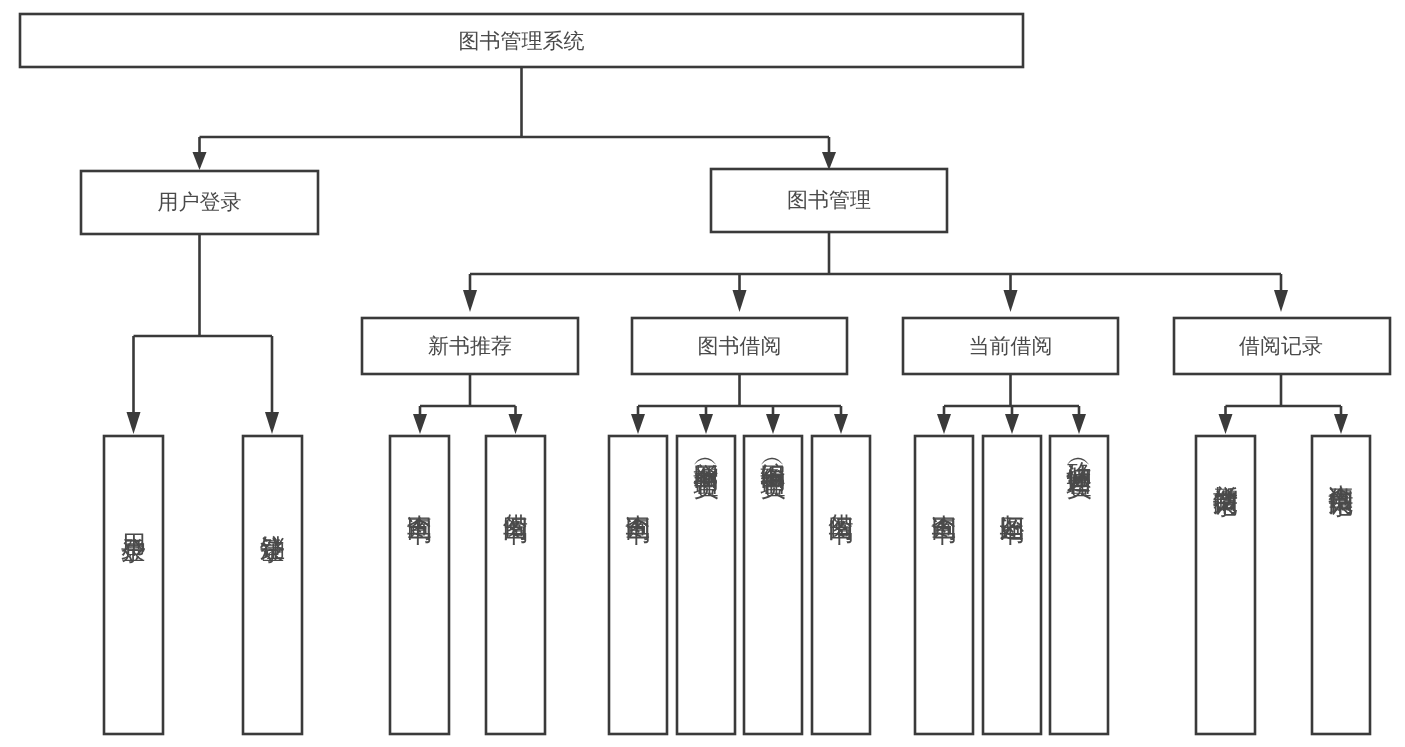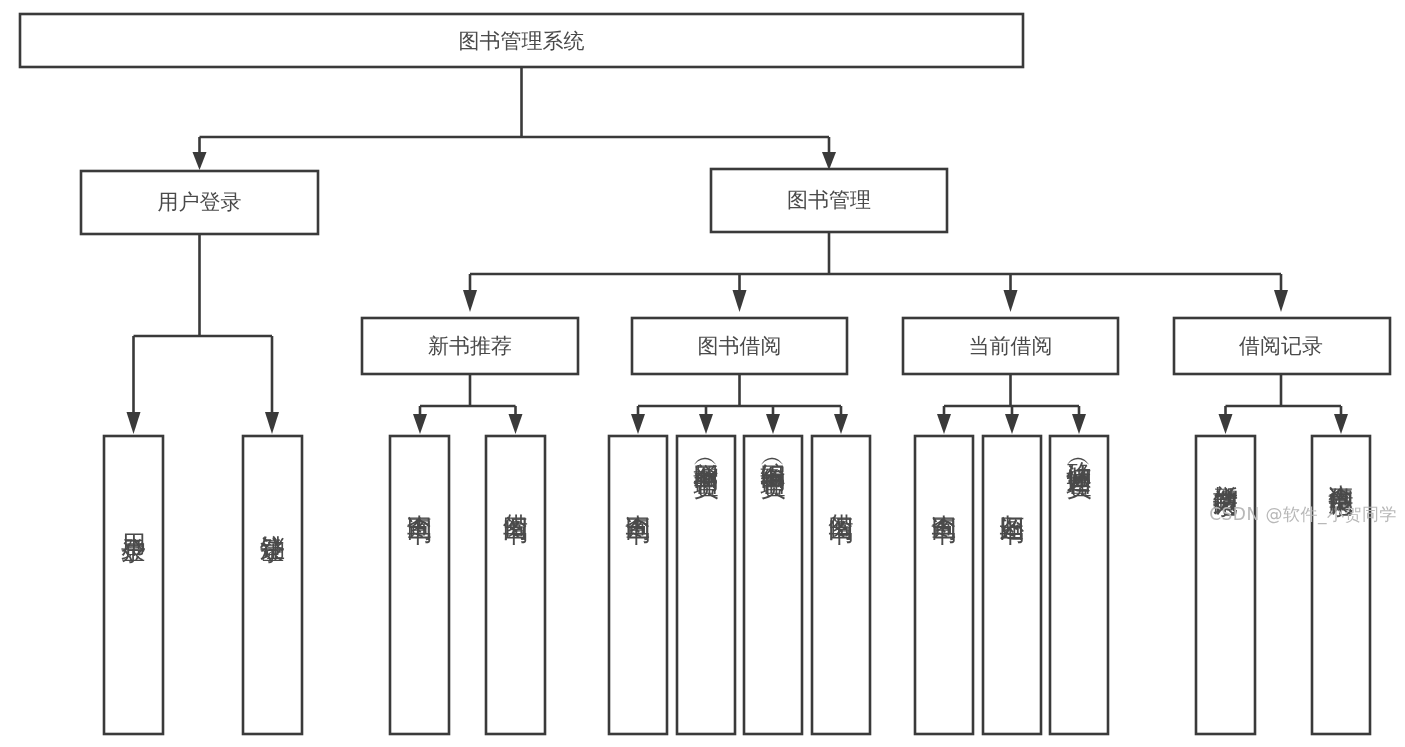--- a/index.html
+++ b/index.html
@@ -268,15 +268,14 @@
     <span class="leaf-label" style="margin-top:6px;">确认归还（管理员）</span>
   </div>
 
   <div class="leaf-label-wrap" style="left:1196px; top:436px; width:59px; height:298px;">
     <span class="leaf-label" style="margin-top:28px;">新增借阅记录</span>
   </div>
   <div class="leaf-label-wrap" style="left:1312px; top:436px; width:58px; height:298px;">
     <span class="leaf-label" style="margin-top:28px;">查询借阅记录</span>
   </div>
 
-  <div class="watermark">CSDN @软件_小贺同学</div>
 
 </div>
 
 </body></html>

